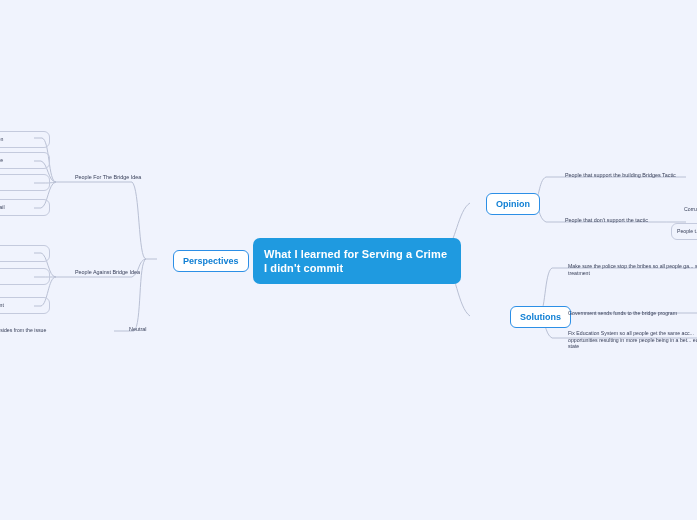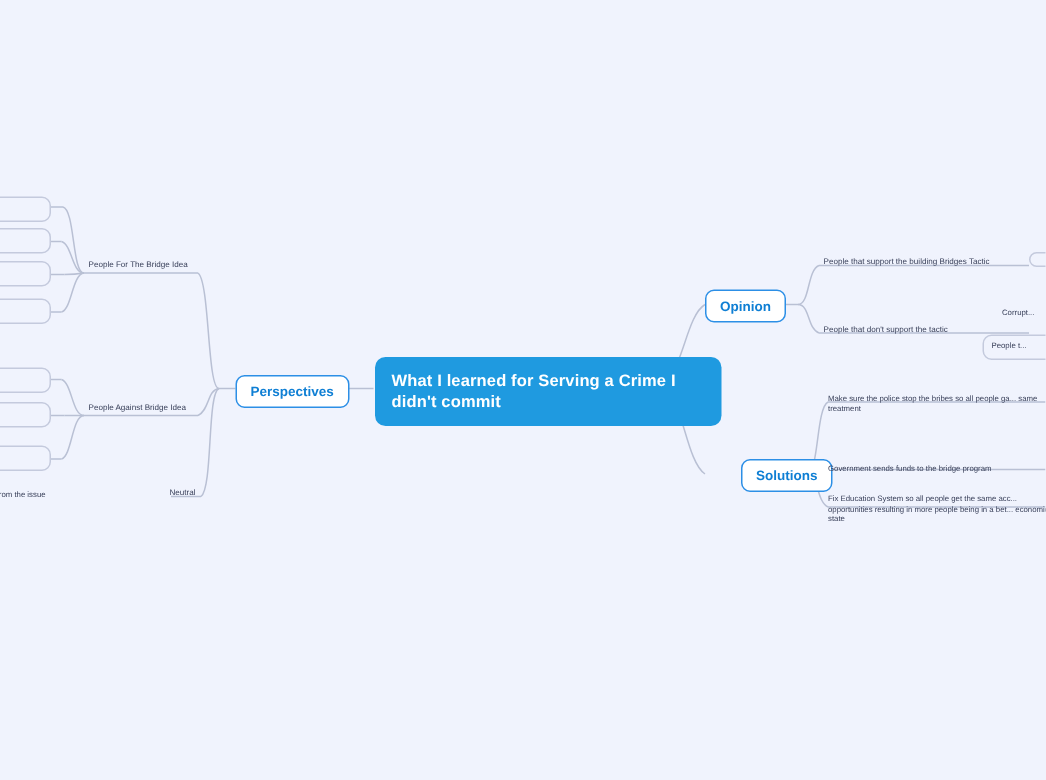--- a/index.html
+++ b/index.html
@@ -30,20 +30,21 @@
     pointer-events: none;
   }
   svg.links path {
     fill: none;
     stroke: #b9c0d4;
     stroke-width: 1;
   }
   .node {
     position: absolute;
     box-sizing: border-box;
+    margin-left: 16px;
   }
   
   .node.root {
     background: #1f9ae0;
     color: #ffffff;
     font-weight: bold;
     font-size: 11px;
     line-height: 14px;
     border-radius: 7px;
     padding: 9px 11px;
@@ -143,21 +144,21 @@
 
     <path d="M 527 316 L 538 316"></path>
     <path d="M 538 316 C 546 316 544 272 552 268"></path>
     <path d="M 552 268 L 697 268"></path>
     <path d="M 538 316 C 546 316 546 314 552 313"></path>
     <path d="M 552 313 L 697 313"></path>
     <path d="M 538 316 C 546 316 544 334 552 338"></path>
     <path d="M 552 338 L 697 338"></path>
   </svg>
 
-  <div class="node root" style="left:250px; top:238px; width:231px;">What I learned for Serving a Crime I didn't commit</div>
+  <div class="node root" style="left:237px; top:238px; width:208px;">What I learned for Serving a Crime I didn't commit</div>
 
   <div class="node level1" style="left:157px; top:250px;">Perspectives</div>
 
   <div class="node level1" style="left:470px; top:193px;">Opinion</div>
 
   <div class="node level1" style="left:494px; top:306px;">Solutions</div>
 
   <div class="node level2" style="left:56px; top:172px;">People For The Bridge Idea</div>
 
   <div class="node level2" style="left:56px; top:267px;">People Against Bridge Idea</div>

